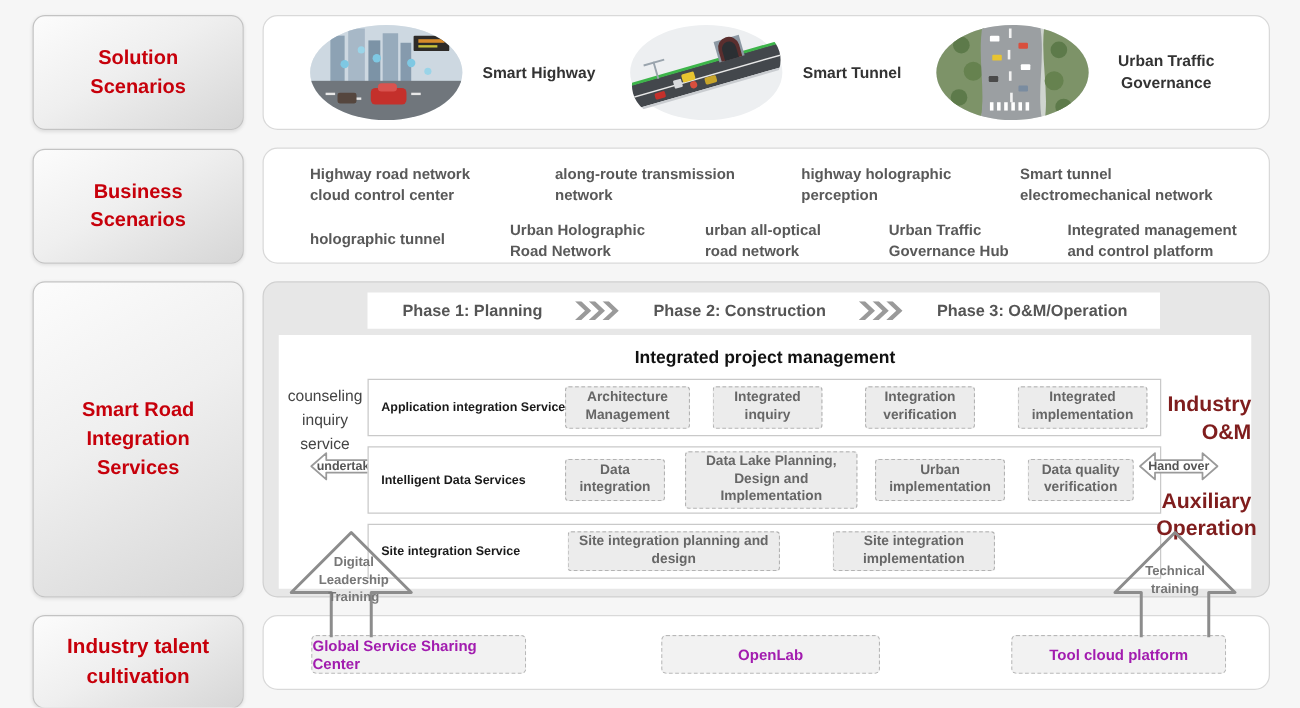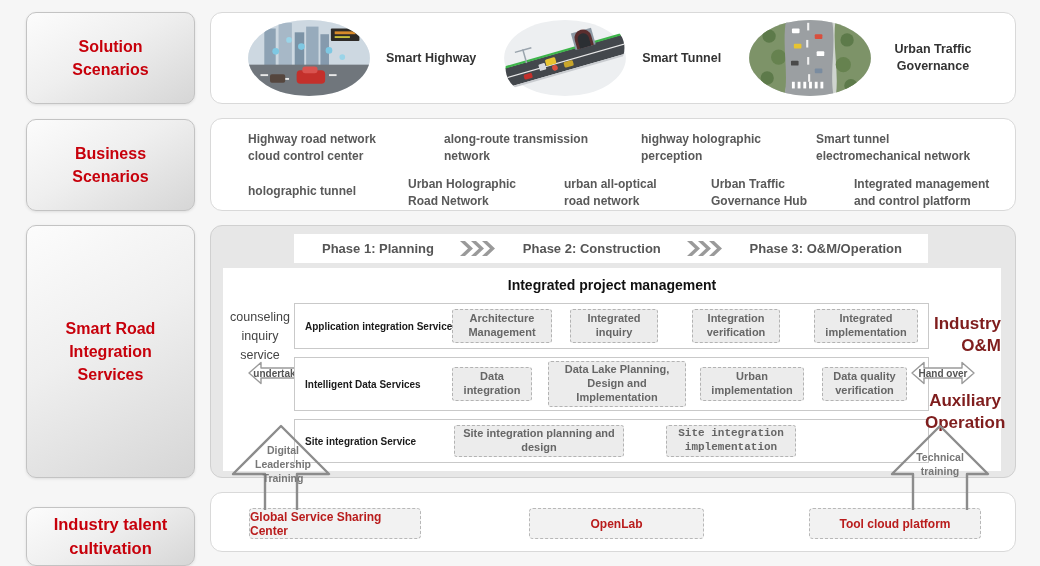--- a/index.html
+++ b/index.html
@@ -56,35 +56,35 @@
   .harrow svg{position:absolute;left:0;top:0;width:100%;height:100%;}
   .harrow span{position:absolute;left:0;top:0;width:100%;height:100%;display:flex;align-items:center;justify-content:center;
     font-size:10px;font-weight:600;color:#555;}
   
   .uparrow{position:absolute;z-index:6;pointer-events:none;}
   .uparrow-label{position:absolute;z-index:7;text-align:center;font-size:10.5px;font-weight:600;color:#777;line-height:1.35;}
   
   .p4{top:492px;height:60px;}
   .plat{position:absolute;top:15px;height:31px;background:#f2f2f2;border:1px dashed #b8b8b8;border-radius:4px;
     box-sizing:border-box;display:flex;align-items:center;justify-content:center;
-    font-size:12px;font-weight:700;color:#b91c1c;}
+    font-size:12px;font-weight:700;color:#a21caf;}
 </style>
 </head>
 <body>
 
 <div class="navbox" style="top:12px;height:92px;">
   <span>Solution Scenarios</span>
 </div>
 <div class="navbox" style="top:119px;height:92px;">
   <span>Business Scenarios</span>
 </div>
 <div class="navbox" style="top:225px;height:253px;">
   <span>Smart Road Integration Services</span>
 </div>
-<div class="navbox" style="top:507px;height:59px;font-size:16.5px;">
+<div class="navbox" style="top:492px;height:75px;font-size:16.5px;">
   <span>Industry talent cultivation</span>
 </div>
 
 <div class="panel p1">
 
   <div class="scen-group">
     <svg class="scen-img" viewBox="0 0 130 82">
       <defs>
           <clipPath id="c1">
             <ellipse cx="65" cy="41" rx="64" ry="40"></ellipse>
@@ -247,21 +247,21 @@
       <div class="svc-row-label">Intelligent Data Services</div>
       <div class="dash" style="left:157px;width:80px;height:34px;">Data integration</div>
       <div class="dash" style="left:253px;width:138px;height:46px;">Data Lake Planning, Design and Implementation</div>
       <div class="dash" style="left:405px;width:104px;height:34px;">Urban implementation</div>
       <div class="dash" style="left:527px;width:85px;height:34px;">Data quality verification</div>
     </div>
 
     <div class="svc-row" style="top:151px;height:44px;">
       <div class="svc-row-label">Site integration Service</div>
       <div class="dash" style="left:159px;width:170px;height:32px;">Site integration planning and design</div>
-      <div class="dash" style="left:371px;width:130px;height:32px;font-family:Liberation Mono, monospace;">Site integration implementation</div>
+      <div class="dash" style="left:371px;width:130px;height:32px;">Site integration implementation</div>
     </div>
 
     <div class="right-label" style="left:702px;top:45px;">Industry O&amp;M</div>
 
     <div class="harrow" style="left:687px;top:90px;">
       <svg viewBox="0 0 66 30">
         <path d="M2 15 L14 4.5 L14 10 L52 10 L52 4.5 L64 15 L52 25.5 L52 20 L14 20 L14 25.5 Z" fill="#ffffff" stroke="#9a9a9a" stroke-width="1.4" stroke-linejoin="round"></path>
       </svg>
       <span>Hand over</span>
     </div>

